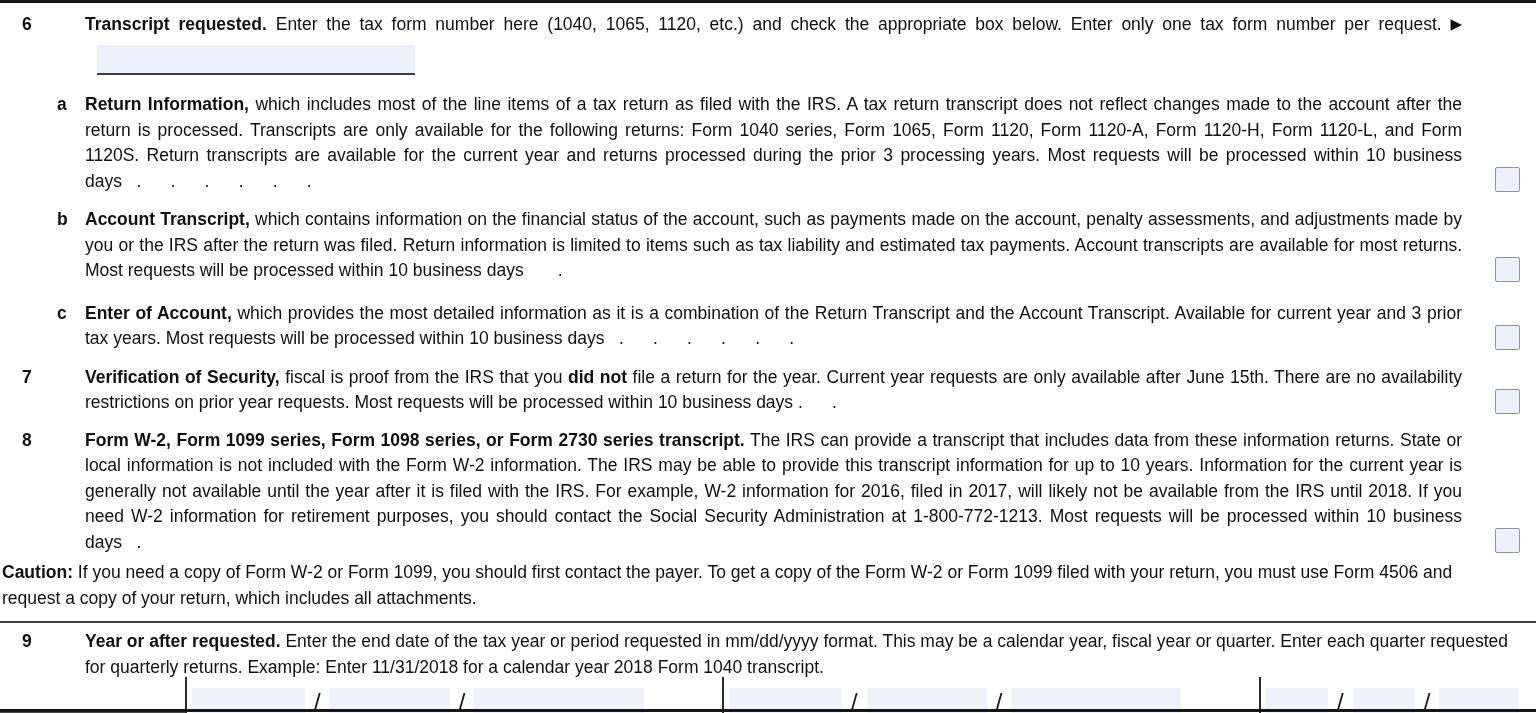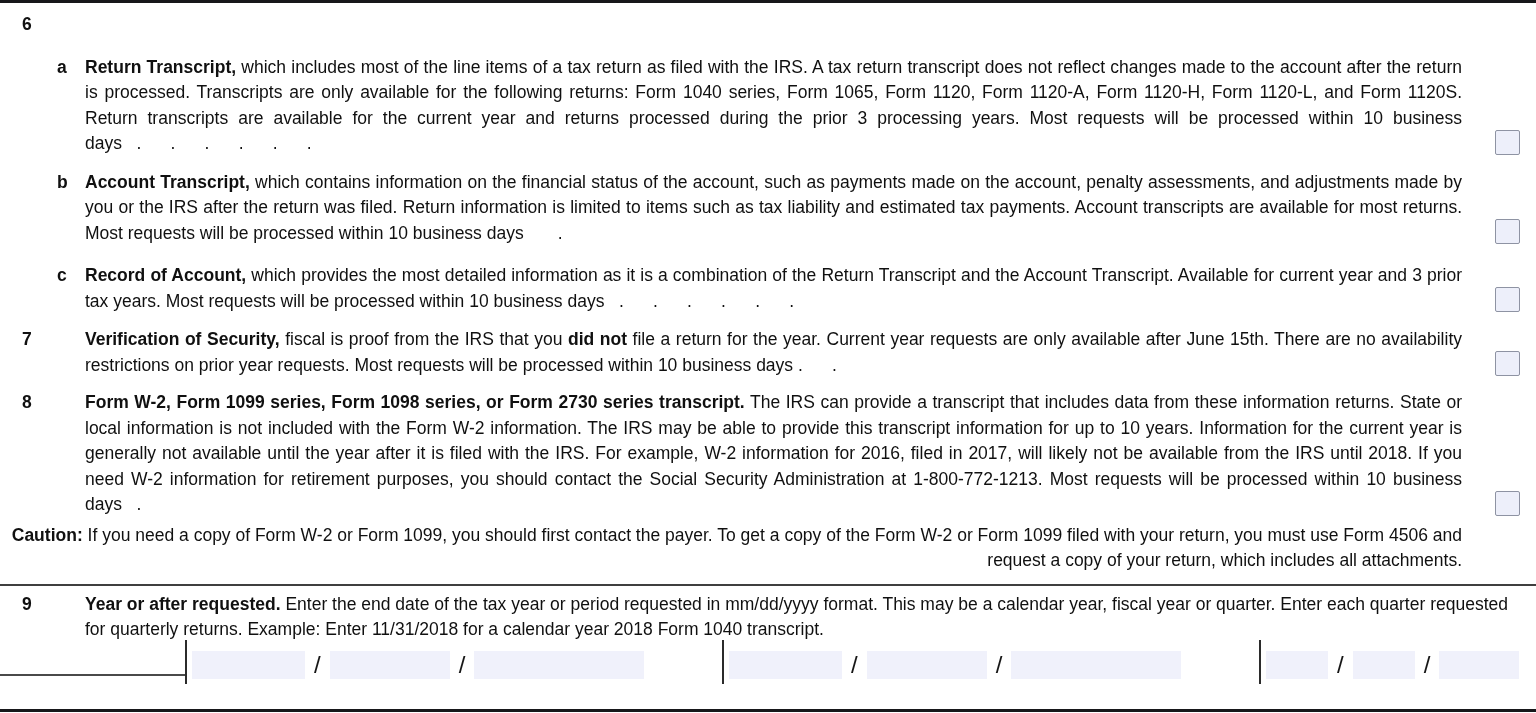--- a/index.html
+++ b/index.html
@@ -32,21 +32,21 @@
     display:inline-block; width:318px; height:30px; vertical-align:-9px; margin-left:12px;
     background:#eef0fb; border:none; border-bottom:2px solid #3f3f46; outline:none;
     font:inherit; padding:0 6px;
   }
 
   .checkbox {
     position:absolute; right:16px; bottom:2px; width:25px; height:25px;
     background:#edeffa; border:1.5px solid #8e93a3; border-radius:2px; cursor:pointer;
   }
 
-  .caution { margin-top:5px; padding-right:74px; padding-left:2px; text-align:right; }
+  .caution { margin-top:5px; padding-right:74px; padding-left:2px; text-align:left; }
 
   .date-row { position:relative; display:flex; height:32px; margin-top:5px; }
   .date-stub { flex:none; width:185px; height:28px; border-bottom:2px solid #4a4a4a; }
   .date-group {
     flex:none; display:flex; align-items:center;
     border-left:2.5px solid #2b2b2b; height:44px; margin-top:-8px; padding-top:6px;
   }
   .g1,.g2 { width:537px; }
   .dbox { height:28px; background:#f0f1fb; border:none; outline:none; font:inherit; padding:0 4px; }
   .dbox.mm  { width:113px; margin-left:5px; }
@@ -57,44 +57,49 @@
   .g3 .dbox.yy { width:80px; }
   .slash { margin:0 9px; font-size:24px; line-height:24px; color:#161616; }
 </style>
 </head>
 <body>
 
 <div class="top-rule"></div>
 
 <div class="row r6">
   <div class="num">6</div>
+  <div class="body">
+    <span class="b">Transcript requested.</span>
+    <span>Enter the tax form number here (1040, 1065, 1120, etc.) and check the appropriate box below. Enter only one tax form number per request.</span>
+    <span class="arrow">▶</span><input class="form-number-input" type="text" value="" style="">
+  </div>
 </div>
 
 <div class="row ra">
   <div class="num letter">a</div>
   <div class="body">
-    <span class="b">Return Transcript,</span>
+    <span class="b">Return Information,</span>
     <span>which includes most of the line items of a tax return as filed with the IRS. A tax return transcript does not reflect changes made to the account after the return is processed. Transcripts are only available for the following returns: Form 1040 series, Form 1065, Form 1120, Form 1120-A, Form 1120-H, Form 1120-L, and Form 1120S. Return transcripts are available for the current year and returns processed during the prior 3 processing years. Most requests will be processed within 10 business days</span><span class="dots">&nbsp;&nbsp;&nbsp;.&nbsp;&nbsp;&nbsp;&nbsp;&nbsp;&nbsp;.&nbsp;&nbsp;&nbsp;&nbsp;&nbsp;&nbsp;.&nbsp;&nbsp;&nbsp;&nbsp;&nbsp;&nbsp;.&nbsp;&nbsp;&nbsp;&nbsp;&nbsp;&nbsp;.&nbsp;&nbsp;&nbsp;&nbsp;&nbsp;&nbsp;.</span>
   </div>
   <div class="checkbox"></div>
 </div>
 
 <div class="row rb">
   <div class="num letter">b</div>
   <div class="body">
     <span class="b">Account Transcript,</span>
     <span>which contains information on the financial status of the account, such as payments made on the account, penalty assessments, and adjustments made by you or the IRS after the return was filed. Return information is limited to items such as tax liability and estimated tax payments. Account transcripts are available for most returns. Most requests will be processed within 10 business days</span><span class="dots">&nbsp;&nbsp;&nbsp;&nbsp;&nbsp;&nbsp;&nbsp;.</span>
   </div>
   <div class="checkbox"></div>
 </div>
 
 <div class="row rc">
   <div class="num letter">c</div>
   <div class="body">
-    <span class="b">Record of Account,</span>
+    <span class="b">Enter of Account,</span>
     <span>which provides the most detailed information as it is a combination of the Return Transcript and the Account Transcript. Available for current year and 3 prior tax years. Most requests will be processed within 10 business days</span><span class="dots">&nbsp;&nbsp;&nbsp;.&nbsp;&nbsp;&nbsp;&nbsp;&nbsp;&nbsp;.&nbsp;&nbsp;&nbsp;&nbsp;&nbsp;&nbsp;.&nbsp;&nbsp;&nbsp;&nbsp;&nbsp;&nbsp;.&nbsp;&nbsp;&nbsp;&nbsp;&nbsp;&nbsp;.&nbsp;&nbsp;&nbsp;&nbsp;&nbsp;&nbsp;.</span>
   </div>
   <div class="checkbox"></div>
 </div>
 
 <div class="row r7">
   <div class="num">7</div>
   <div class="body">
     <span class="b">Verification of Security,</span>
     <span>fiscal is proof from the IRS that you</span>

